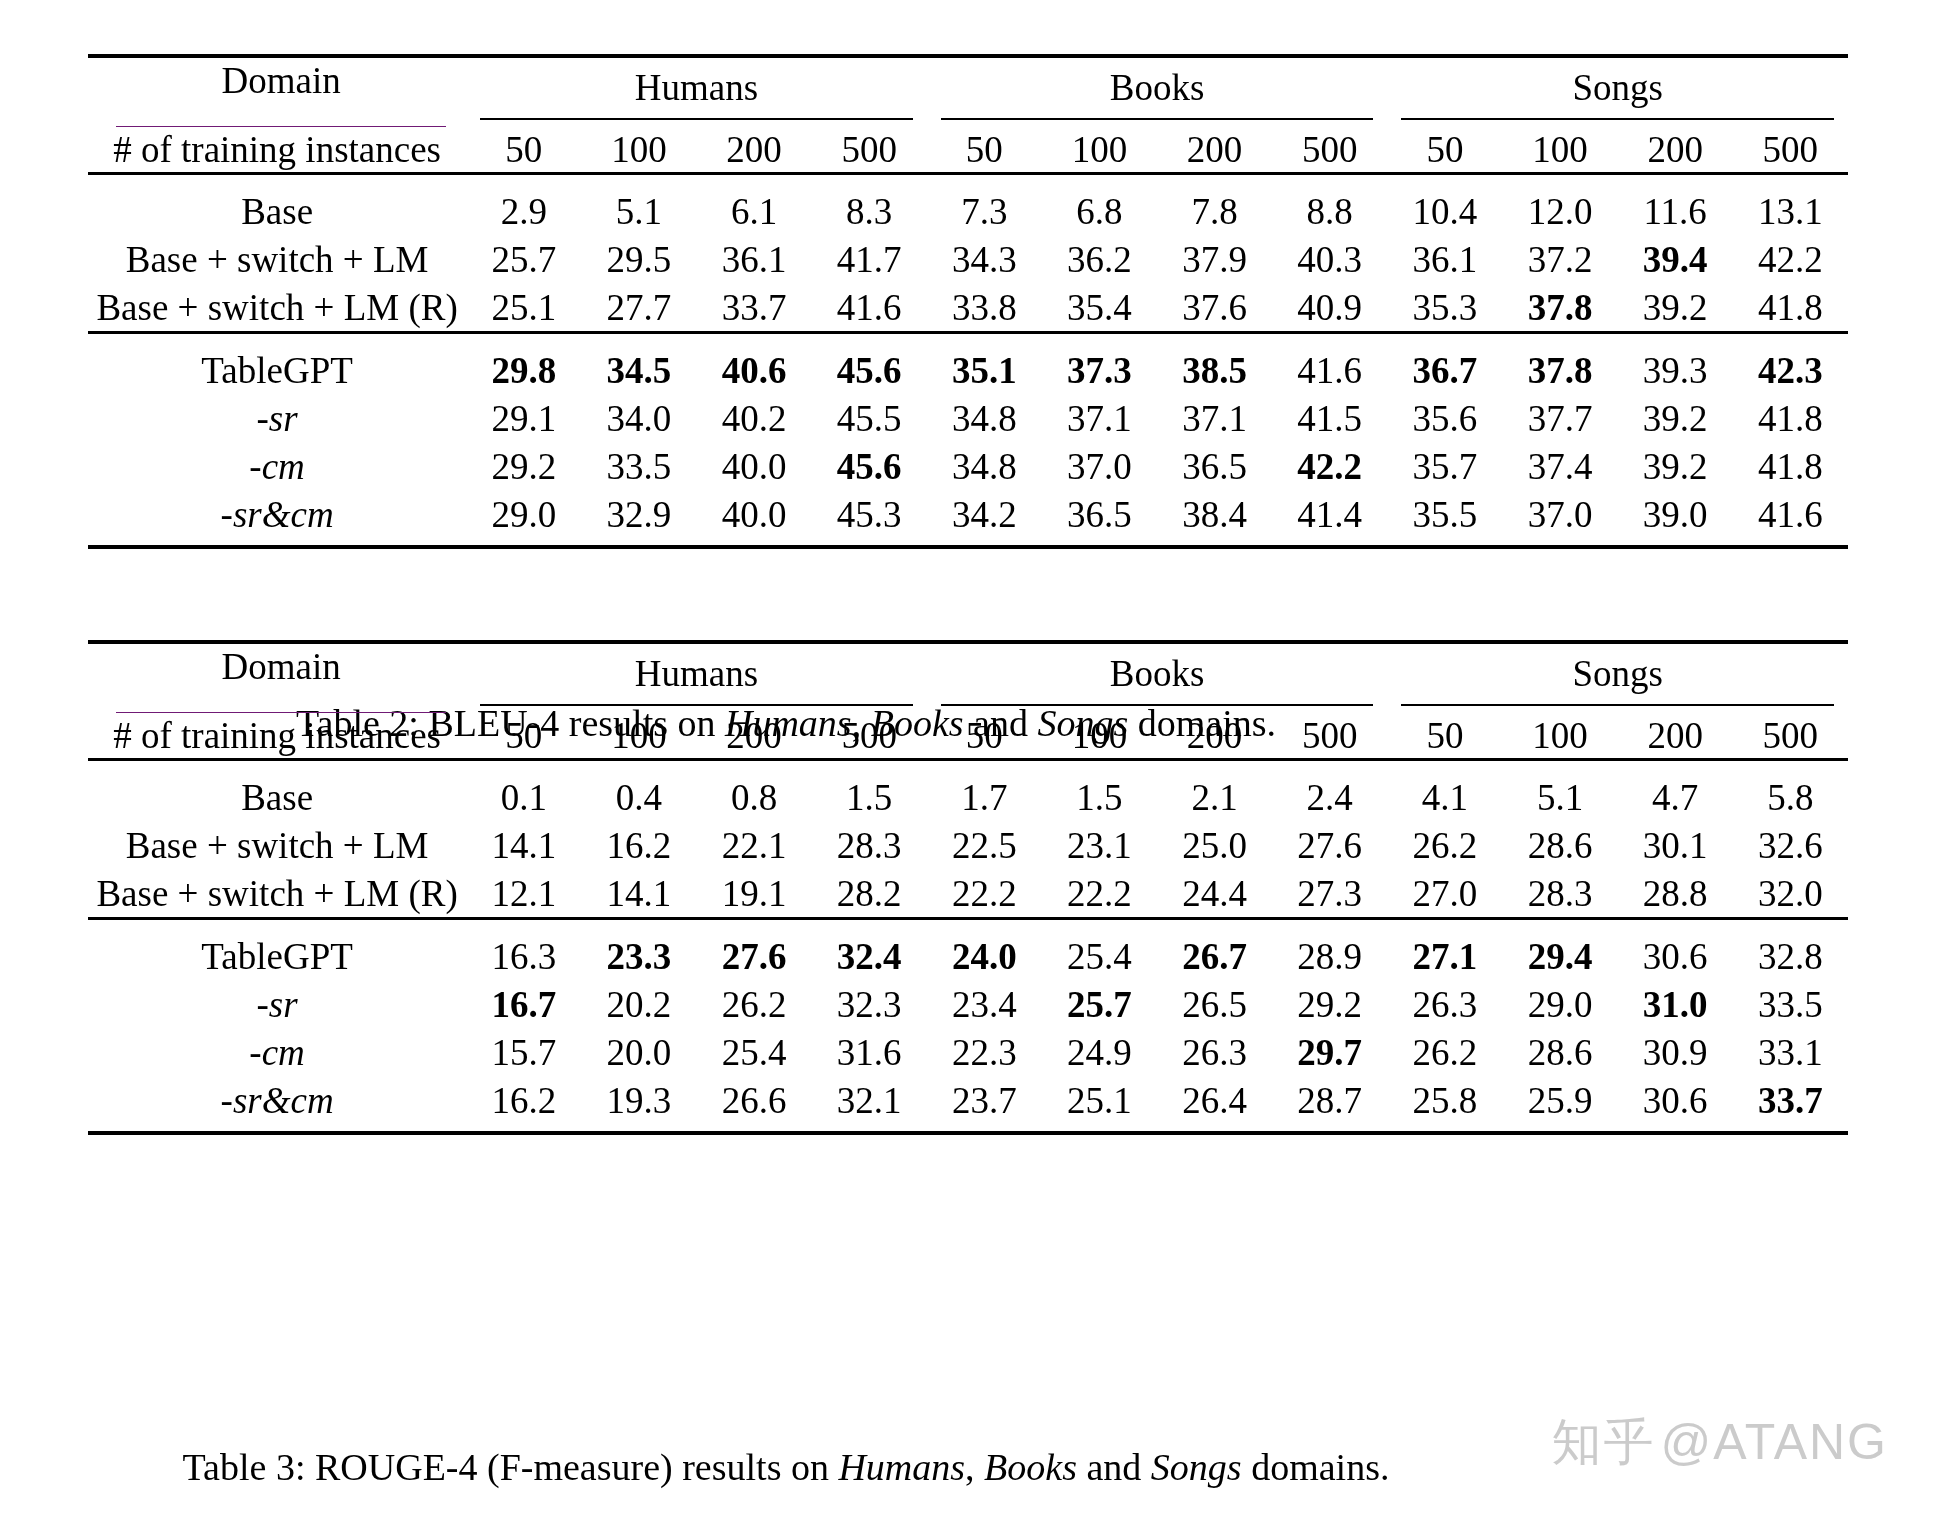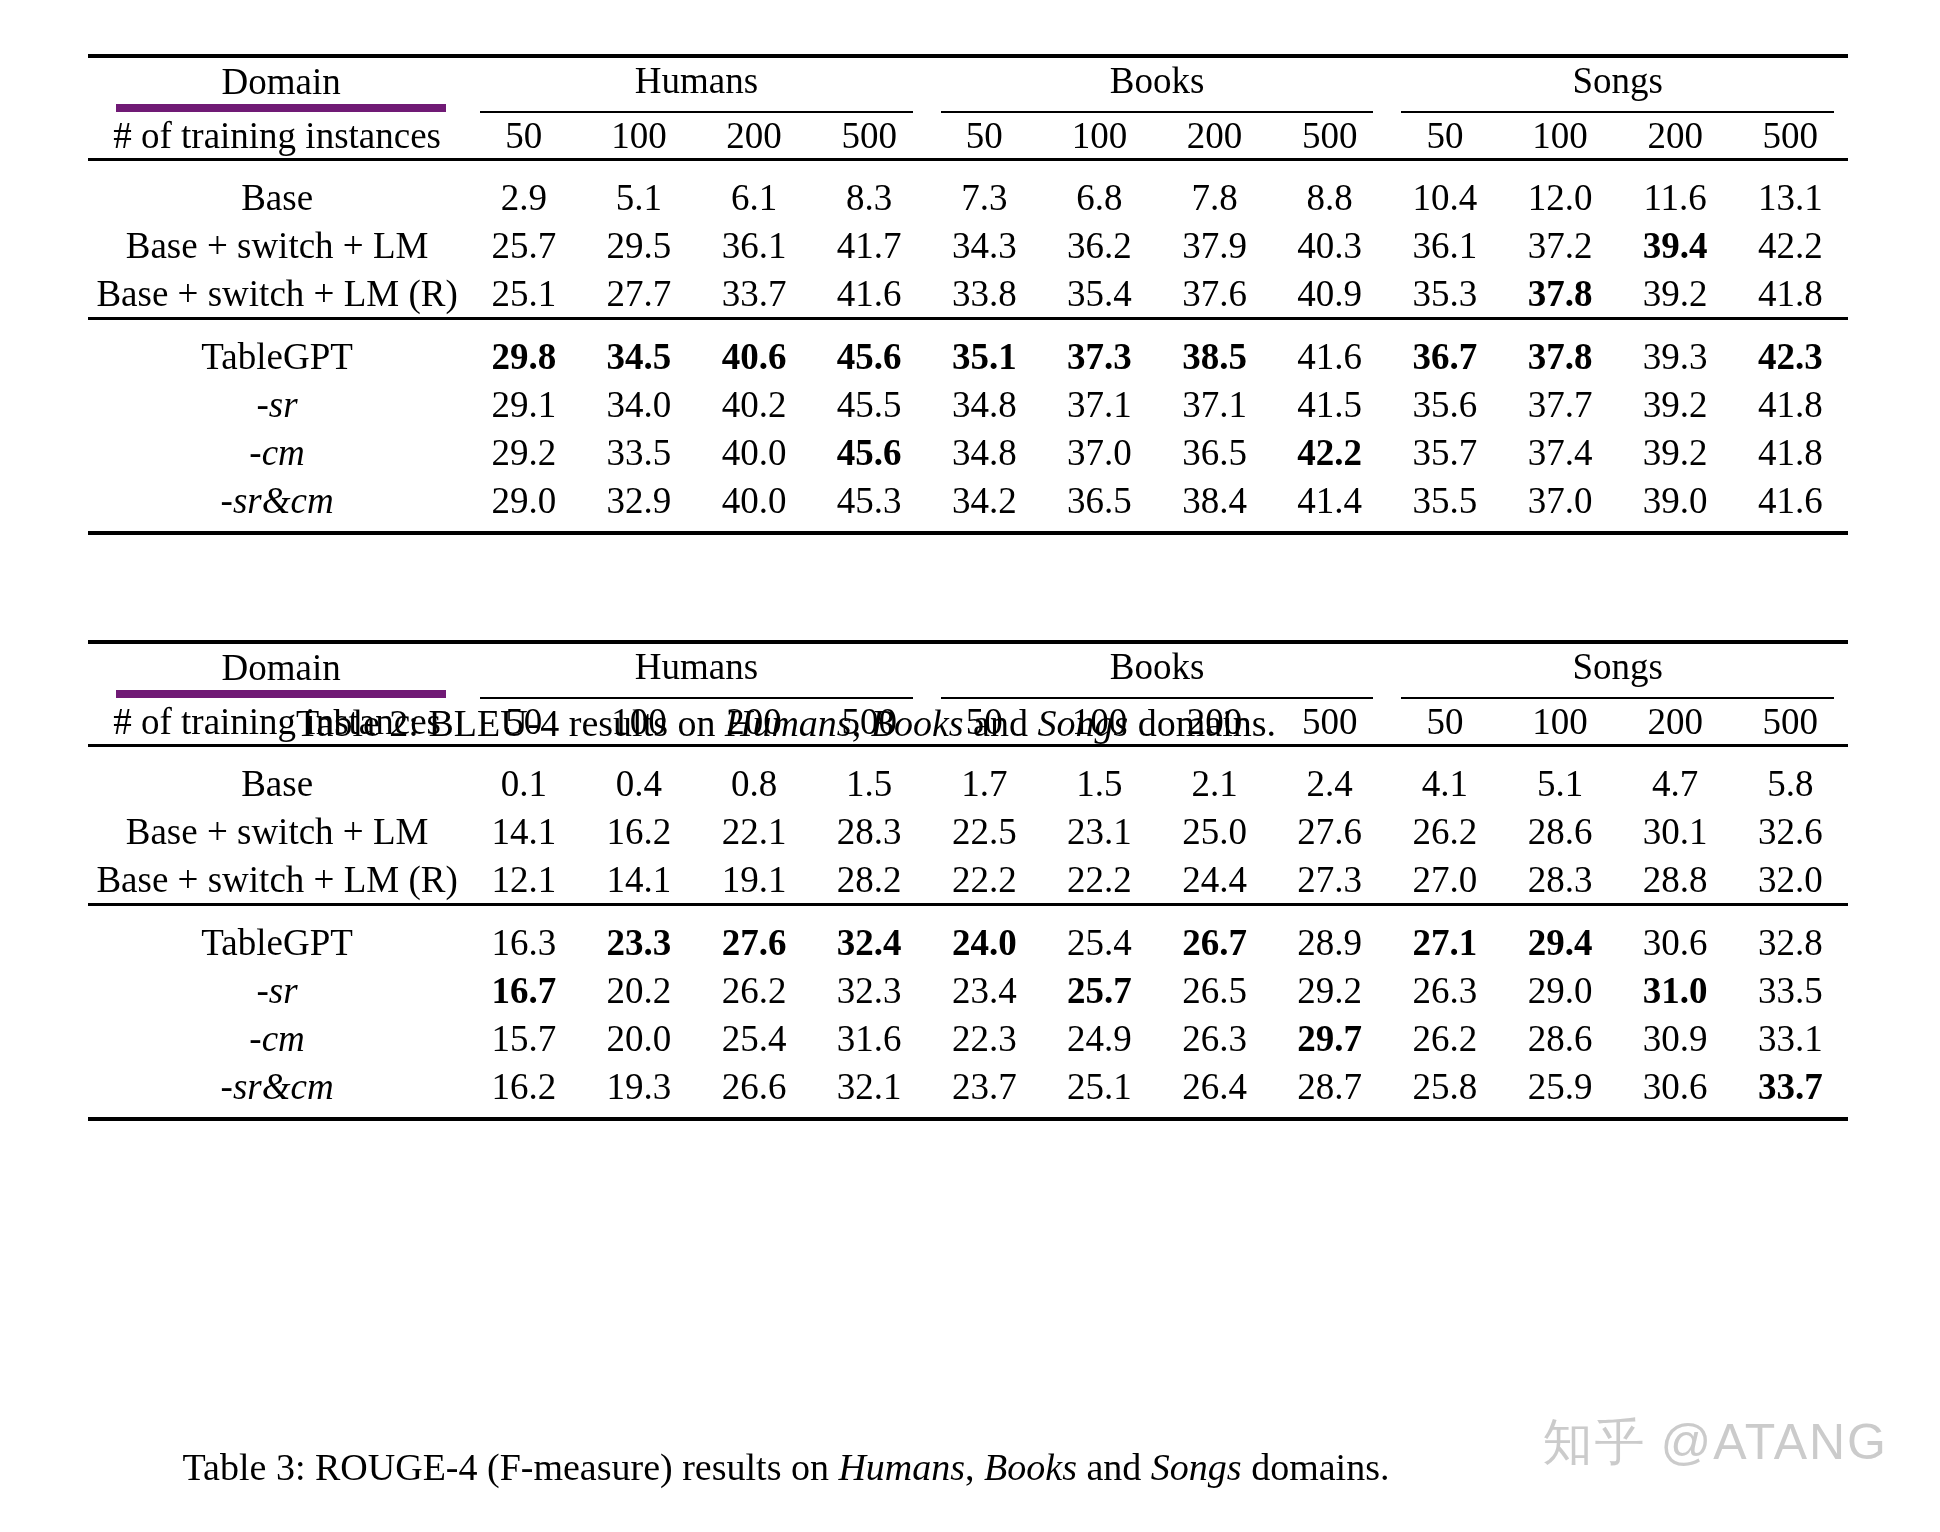--- a/index.html
+++ b/index.html
@@ -83,22 +83,22 @@
     position: relative;
   }
   .group-head td.grp .grp-inner {
     display: block;
     border-bottom: 2px solid #000;
     padding-bottom: 8px;
     margin: 0 14px;
   }
   .group-head td.dom .grp-inner {
     display: block;
-    border-bottom: 8px solid #701a75;
-    padding-bottom: 0;
+    border-bottom: 1px solid #701a75;
+    padding-bottom: 23px;
     margin: 0 20px 0 28px;
   }
 
   .sub-head td {
     padding-top: 9px;
     padding-bottom: 9px;
     font-size: 37px;
   }
 
   .data-row td {
@@ -147,21 +147,21 @@
     bottom: 56px;
     font-size: 50px;
     color: #c9c9c9;
     letter-spacing: 2px;
     font-family: "Liberation Sans", "DejaVu Sans", sans-serif;
     white-space: nowrap;
     opacity: 0.95;
   }
   .watermark .zh {
     font-family: Liberation Sans, sans-serif;
-    margin-right: 14px;
+    margin-right: 5px;
   }
 </style>
 </head>
 <body>
 
 <div class="page">
 
   <div class="table-block" id="table2-block">
     <table class="paper-table">
       <colgroup>

